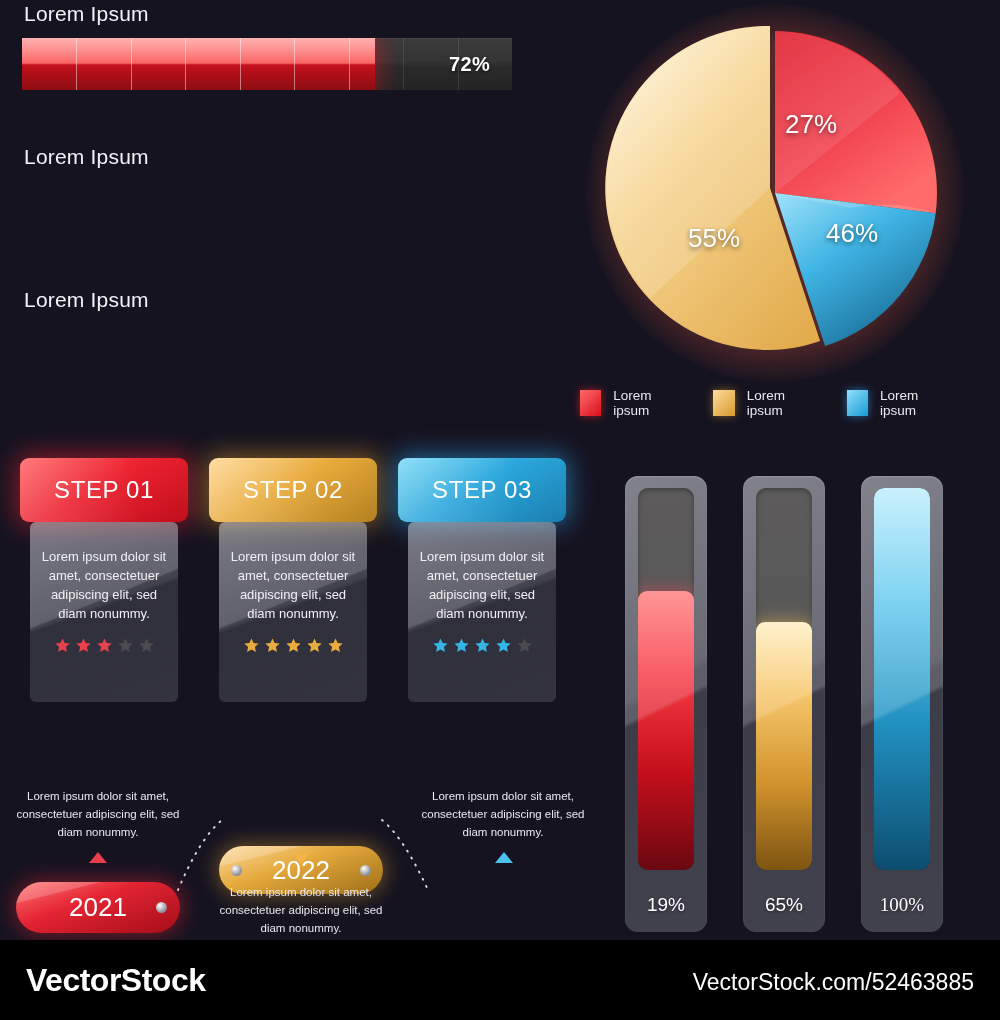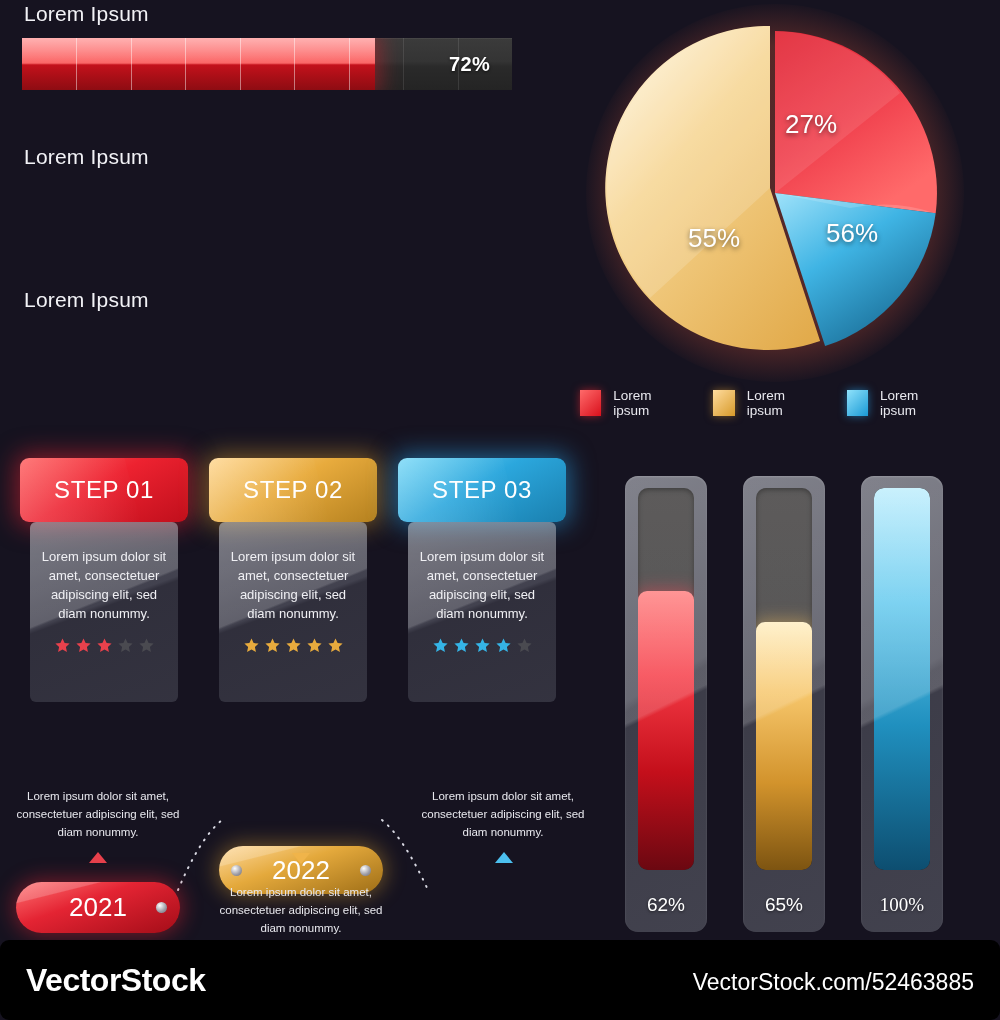--- a/index.html
+++ b/index.html
@@ -117,21 +117,21 @@
   .g-red{background:linear-gradient(180deg,#ff8080 0%,#f63b46 30%,#c40f1b 65%,#6b0811 100%);
     box-shadow:0 0 16px 3px rgba(235,40,55,.45);}
   .g-gold{background:linear-gradient(180deg,#ffeec2 0%,#f7c76c 28%,#d2932c 65%,#7d5411 100%);
     box-shadow:0 0 16px 3px rgba(230,170,60,.45);}
   .g-blue{background:linear-gradient(180deg,#bfeefd 0%,#63c9ee 30%,#2090bf 62%,#0d4e70 100%);
     box-shadow:0 0 16px 3px rgba(50,170,230,.45);}
   .gauge-pct{position:absolute;left:0;right:0;bottom:16px;text-align:center;
     color:#fff;font-size:19px;text-shadow:0 1px 3px rgba(0,0,0,.55);}
 
   
-  .footer{position:absolute;left:0;top:940px;width:1000px;height:80px;background:#000;border-radius:9px;}
+  .footer{position:absolute;left:0;top:940px;width:1000px;height:80px;background:#000;}
   .vs-logo{position:absolute;left:26px;top:22px;color:#fff;font-size:32px;font-weight:bold;
     letter-spacing:-.5px;}
   .vs-url{position:absolute;right:26px;top:29px;color:#fff;font-size:23px;}
 </style>
 </head>
 <body>
 
 <div class="stage">
 
   <div class="hbar-block" style="left:22px;top:2px;">
@@ -191,21 +191,21 @@
 
       <path d="M175,175 L335.7,195.3 A162,162 0 0,1 225.1,328.1 Z" fill="url(#gBlue)"></path>
 
       <path d="M170,170 L220.1,323.1 A162,162 0 1,1 170,8 Z" fill="url(#gGold)"></path>
       <path d="M175,175 L175,13 A162,162 0 0,1 300,75 Z" fill="rgba(255,255,255,.10)"></path>
       <path d="M170,170 L170,8 A162,162 0 0,0 50,280 Z" fill="rgba(255,255,255,.16)"></path>
       <path d="M175,175 L335.7,195.3 A162,162 0 0,0 250,190 Z" fill="rgba(255,255,255,.16)"></path>
     </svg>
     <div class="pie-lbl" style="left:185px;top:91px;">27%</div>
     <div class="pie-lbl" style="left:88px;top:205px;">55%</div>
-    <div class="pie-lbl" style="left:226px;top:200px;">56%</div>
+    <div class="pie-lbl" style="left:226px;top:200px;">46%</div>
   </div>
 
   <div class="legend">
     <div class="legend-item">
       <span class="legend-sw sw-red"></span>
       <span class="legend-tx">Lorem ipsum</span>
     </div>
     <div class="legend-item">
       <span class="legend-sw sw-gold"></span>
       <span class="legend-tx">Lorem ipsum</span>
@@ -323,21 +323,21 @@
   <div class="tl-txt" style="left:206px;top:884px;">Lorem ipsum dolor sit amet, consectetuer adipiscing elit, sed diam nonummy.</div>
 
   <div class="tl-txt" style="left:408px;top:788px;">Lorem ipsum dolor sit amet, consectetuer adipiscing elit, sed diam nonummy.</div>
   <div class="tri tri-up" style="left:495px;top:852px;border-bottom:11px solid #4cc0ef;"></div>
 
   <div class="gauge" style="left:625px;top:476px;">
     <div class="gauge-slot">
       <div class="gauge-fill g-red" style="height:73%;"></div>
     </div>
     <div class="ggloss"></div>
-    <div class="gauge-pct">62%</div>
+    <div class="gauge-pct">19%</div>
   </div>
 
   <div class="gauge" style="left:743px;top:476px;">
     <div class="gauge-slot">
       <div class="gauge-fill g-gold" style="height:65%;"></div>
     </div>
     <div class="ggloss"></div>
     <div class="gauge-pct">65%</div>
   </div>
 

